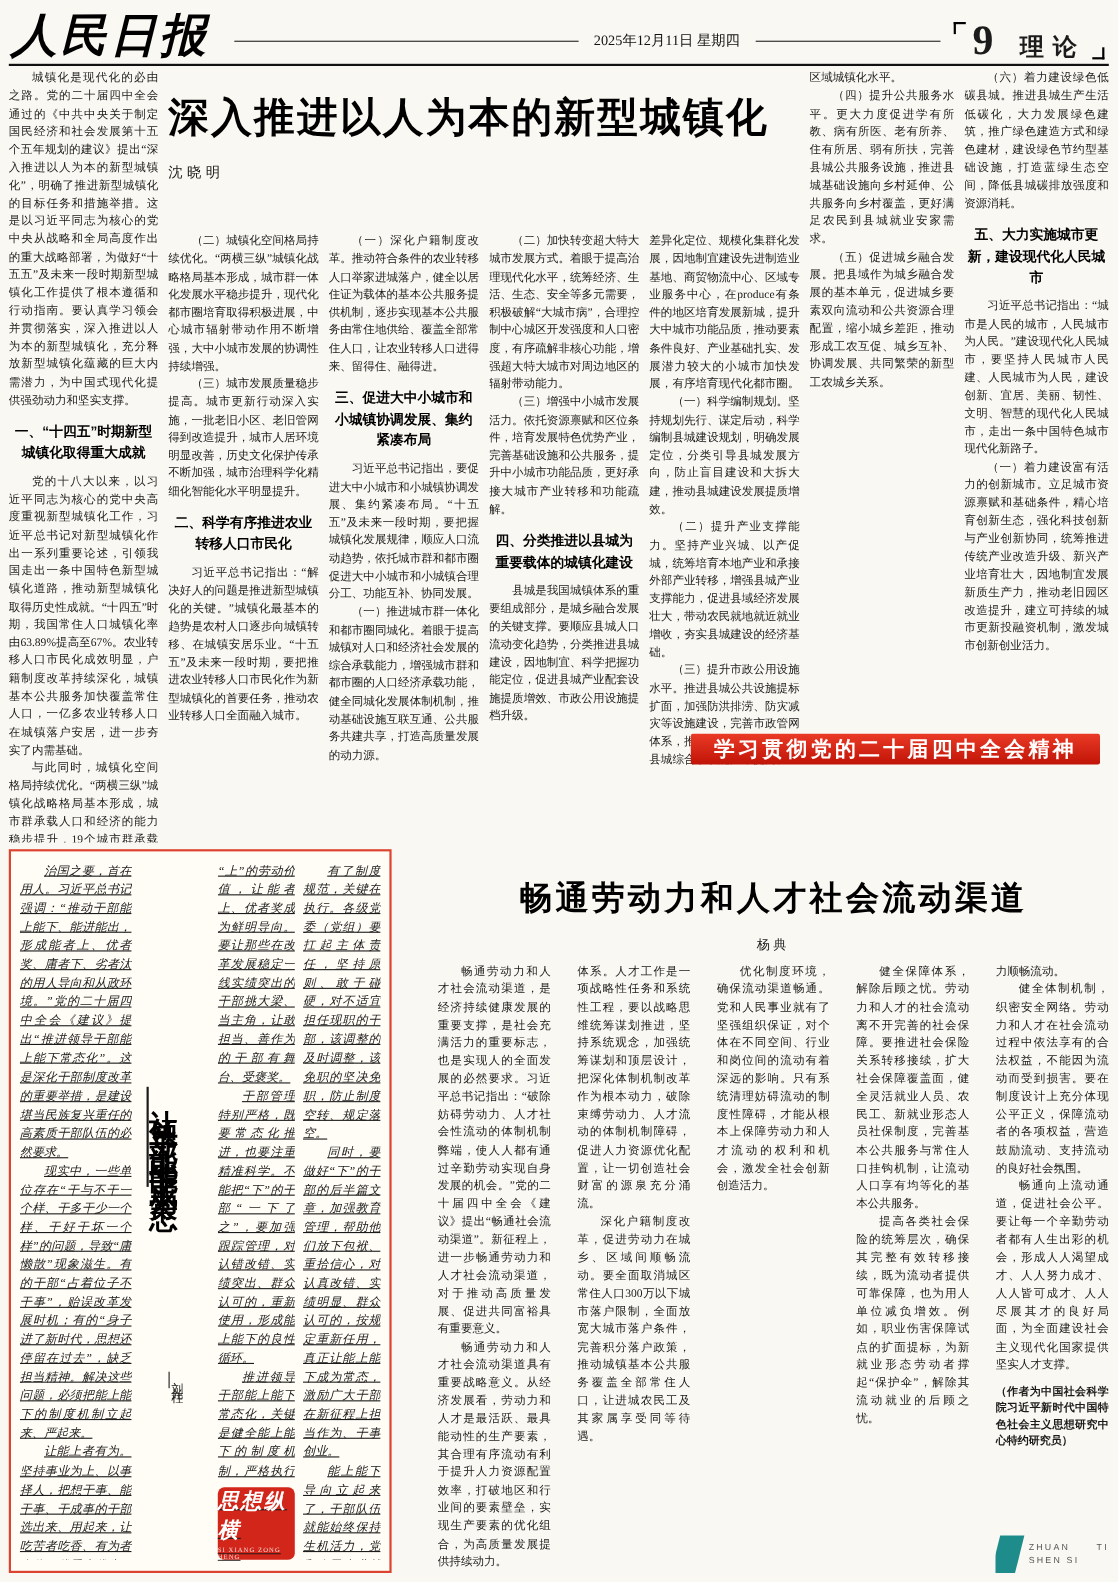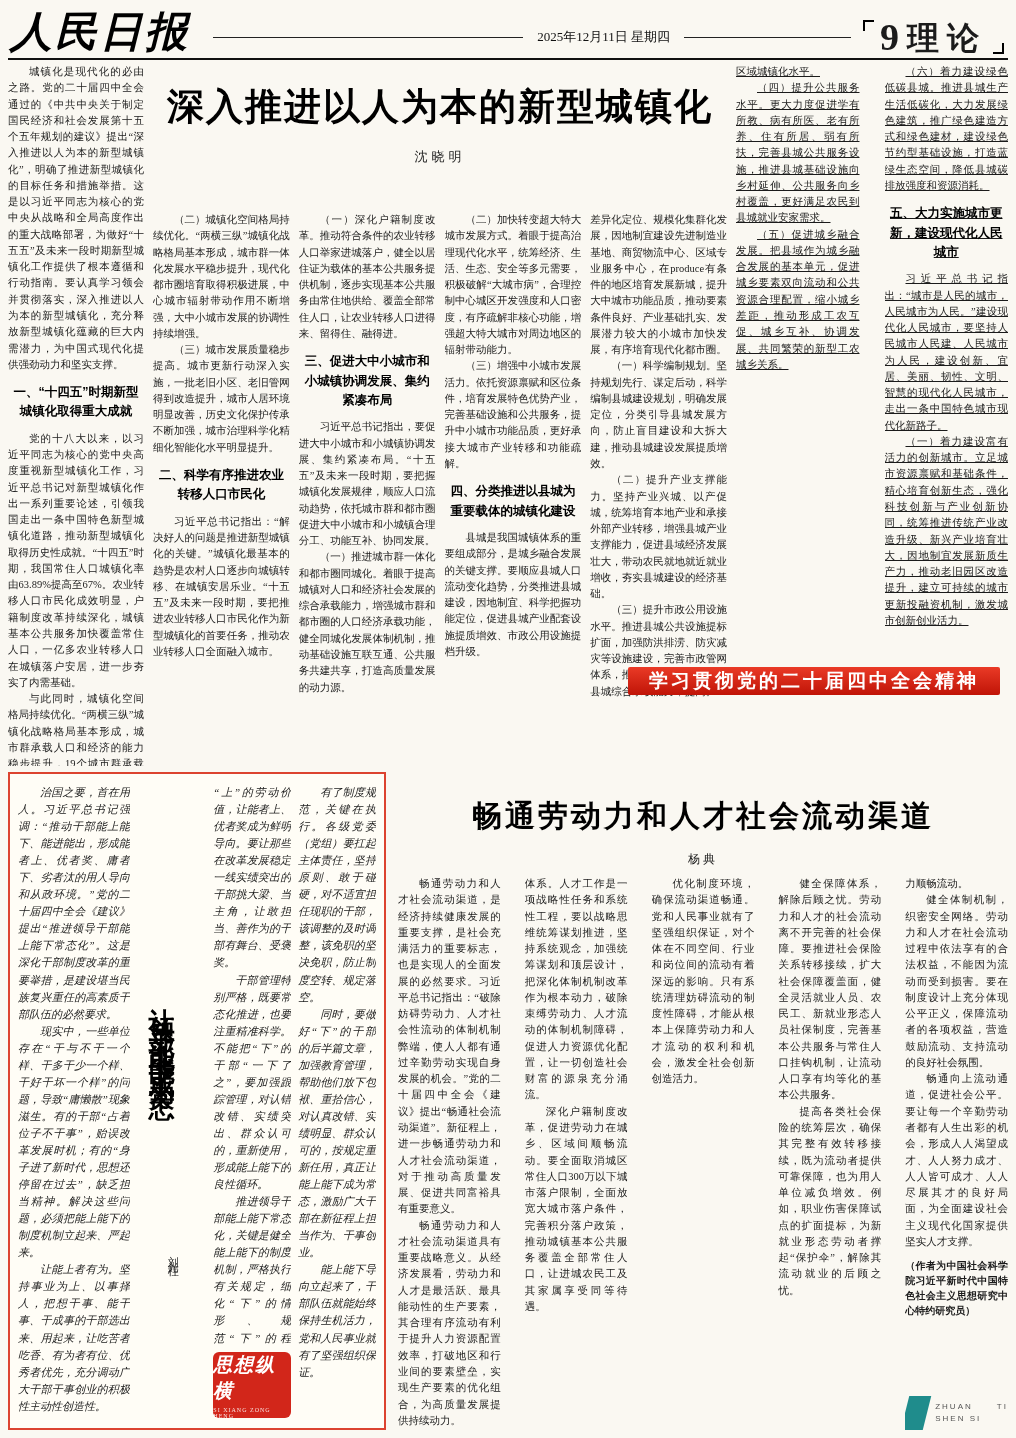--- a/index.html
+++ b/index.html
@@ -26,62 +26,62 @@
   }
   .hline { border-top:1px solid #222; height:0; }
   .hline.l1 { flex:2.6; }
   .hline.l2 { flex:1.4; }
   .date { font-size:13px; padding:0 14px; white-space:nowrap; color:#111; }
   .page-label { display:flex; align-items:flex-end; padding:0 4px 0 12px; position:relative; }
   .corner { width:11px; height:11px; display:inline-block; }
   .corner.tl { border-left:2px solid #000; border-top:2px solid #000; align-self:flex-start; margin-right:6px; }
   .corner.br { border-right:2px solid #000; border-bottom:2px solid #000; align-self:flex-end; margin-left:6px; }
   .pagenum { font-size:38px; font-weight:900; line-height:0.9; }
-  .section-name { font-size:32px; font-weight:900; letter-spacing:8px; margin-left:8px; line-height:1; }
+  .section-name { font-size:22px; font-weight:900; letter-spacing:8px; margin-left:24px; line-height:1; }
   .top-sep { position:absolute; top:58px; left:8px; right:8px; border-top:2px solid #111; }
 
   
   .col { font-size:10.5px; line-height:1.55; overflow:hidden; text-align:justify; }
   .para { text-indent:2em; text-align:justify; }
   .para.cont { text-indent:0; }
   .sec-head {
     font-family:"Liberation Sans", sans-serif;
     font-weight:bold; font-size:12.5px; line-height:1.55;
     text-align:center; margin:10px 3px 9px 3px; color:#000;
   }
 
   
   .main-article { position:absolute; top:64px; left:8px; right:8px; height:702px; display:flex; gap:9px; }
   .main-article .col-a { width:136px; height:100%; }
   .mid { width:574px; display:flex; flex-direction:column; }
-  .headline-wrap { height:148px; text-align:center; padding-top:18px; }
+  .headline-wrap { height:148px; text-align:left; padding-top:18px; }
   .headline-wrap h1 {
     font-family:"Liberation Sans", sans-serif;
     font-size:37px; font-weight:900; letter-spacing:2px; color:#000;
   }
   .byline { font-size:13px; margin-top:16px; letter-spacing:4px; }
   .mid-cols { flex:1; display:flex; gap:9px; overflow:hidden; }
   .mid-cols .col { flex:1; height:100%; }
-  .right-cols { flex:1; display:flex; gap:25px;text-decoration:underline; }
+  .right-cols { flex:1; display:flex; gap:9px; }
   .right-cols .col { flex:1; height:100%; }
 
   .banner {
     position:absolute; left:628px; top:667px; width:372px; height:28px;
     background:linear-gradient(180deg,#ea3a26,#c01407);
     color:#fff; font-family:"Liberation Sans", sans-serif;
     font-weight:bold; font-size:19px; letter-spacing:3px;
     display:flex; align-items:center; justify-content:center;
     border-radius:2px;
   }
 
   
   .sx-box {
-    position:absolute; left:8px; top:772px; width:378px; height:658px;
+    position:absolute; left:8px; top:772px; width:348px; height:658px;
     border:2px solid #dc4330; background:#fffdf6;
-    padding:10px 8px; display:flex; gap:7px;
+    padding:10px 8px; display:flex; gap:7px;text-decoration:underline;
   }
   .sx-box .col { font-style:italic; font-size:11px; }
   .sx-a { width:118px; }
   .sx-title { width:54px; display:flex; align-items:center; justify-content:center; }
   .sx-title-inner { writing-mode:vertical-rl; height:100%; display:flex; justify-content:center; }
   .sx-title-text {
     font-family:"Liberation Sans", sans-serif;
     font-size:26px; font-weight:900; letter-spacing:7px; color:#000;
     padding-top:48px;
   }

